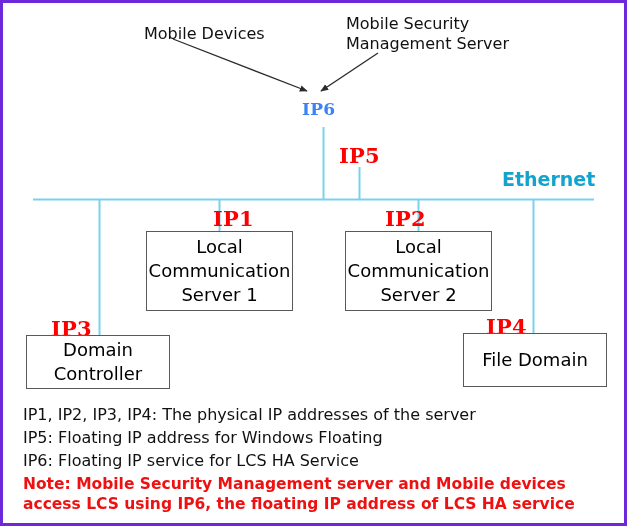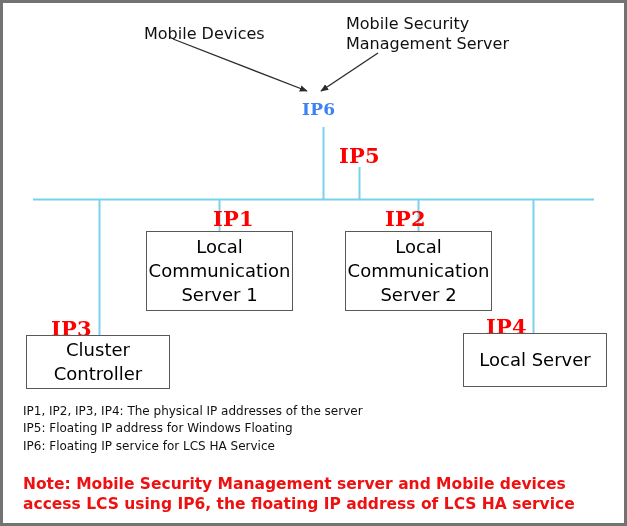--- a/index.html
+++ b/index.html
@@ -10,21 +10,21 @@
   }
   body {
     font-family: "DejaVu Sans", sans-serif;
   }
   #diagram-root {
     position: relative;
     width: 627px;
     height: 526px;
     background: #ffffff;
     box-sizing: border-box;
-    border: 3px solid #737373;
+    border: 3px solid #6d28d9;
     overflow: hidden;
   }
   #svg-layer {
     position: absolute;
     left: 0;
     top: 0;
     width: 621px;
     height: 520px;
     pointer-events: none;
   }
@@ -71,21 +71,21 @@
     font-size: 19px;
     color: #14a3cc;
     white-space: nowrap;
   }
   .legend-block {
     position: absolute;
     left: 20px;
     top: 400px;
     width: 580px;
     font-family: "DejaVu Sans", sans-serif;
-    font-size: 12px;
+    font-size: 16px;
     line-height: 1.45;
     color: #111111;
   }
   .legend-line { white-space: pre; }
   .note-block {
     position: absolute;
     left: 20px;
     top: 471px;
     width: 586px;
     font-family: "DejaVu Sans", sans-serif;
@@ -133,33 +133,34 @@
   <div class="ip-label" style="left:336px; top:140px;">IP5</div>
 
   <div class="ip-label" style="left:166px; top:203px;margin-left:44px;">IP1</div>
 
   <div class="ip-label" style="left:354px; top:203px;margin-left:28px;">IP2</div>
 
   <div class="ip-label" style="left:48px; top:313px;">IP3</div>
 
   <div class="ip-label" style="left:483px; top:311px;">IP4</div>
 
+  <div class="bus-label" style="left:499px; top:165px;">Ethernet</div>
 
   <div class="node-box" style="left:143px; top:228px; width:147px; height:80px;">Local
 Communication
 Server 1</div>
 
   <div class="node-box" style="left:342px; top:228px; width:147px; height:80px;">Local
 Communication
 Server 2</div>
 
-  <div class="node-box" style="left:23px; top:332px; width:144px; height:54px;">Cluster
+  <div class="node-box" style="left:23px; top:332px; width:144px; height:54px;">Domain
 Controller</div>
 
-  <div class="node-box" style="left:460px; top:330px; width:144px; height:54px;">Local Server</div>
+  <div class="node-box" style="left:460px; top:330px; width:144px; height:54px;">File Domain</div>
 
   <div class="legend-block">
     <div class="legend-line">IP1, IP2, IP3, IP4: The physical IP addresses of the server</div>
     <div class="legend-line">IP5: Floating IP address for Windows Floating</div>
     <div class="legend-line">IP6: Floating IP service for LCS HA Service</div>
   </div>
 
   <div class="note-block">
     <div class="note-line">Note: Mobile Security Management server and Mobile devices</div>
     <div class="note-line">access LCS using IP6, the floating IP address of LCS HA service</div>

